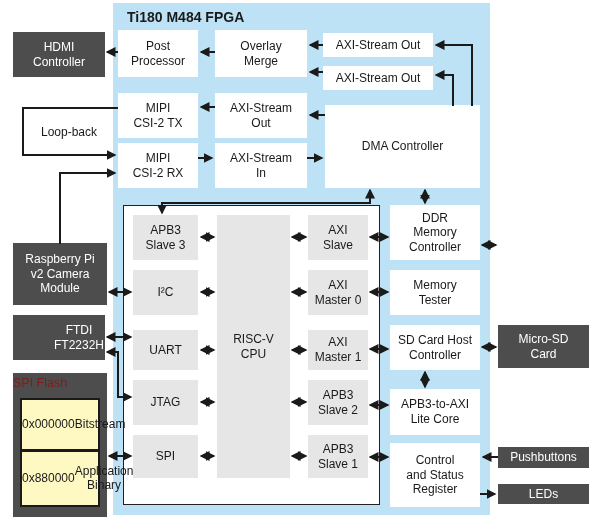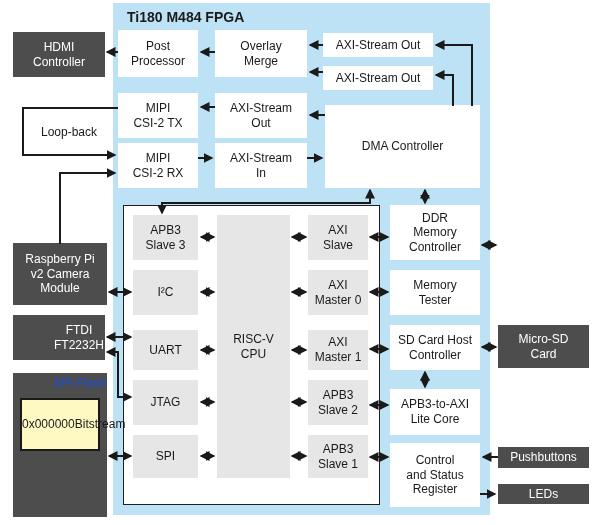--- a/index.html
+++ b/index.html
@@ -22,22 +22,22 @@
   }
   .soc-box{
     position:absolute;left:123px;top:205px;width:257px;height:300px;
     background:#ffffff;border:1px solid #231f20;box-sizing:border-box;
   }
   .soc-label{
     position:absolute;left:123px;top:485px;width:257px;text-align:center;
     font-size:13px;font-weight:bold;margin-top:44px;
   }
   .flash-label{
-    position:absolute;left:13px;top:376px;width:94px;text-align:right;
-    font-size:12.5px;color:#1d4ed8;
+    position:absolute;left:13px;top:376px;width:94px;text-align:left;
+    font-size:12.5px;color:#7f1d1d;
   }
   .flash-region{
     position:absolute;background:#fef9c3;border:2px solid #1a1a1a;box-sizing:border-box;
     display:flex;flex-direction:row;align-items:center;justify-content:space-evenly;
     font-size:12px;line-height:1.15;text-align:center;white-space:pre-line;color:#1a1a1a;
   }
   .loopback-label{
     position:absolute;left:25px;top:109px;width:88px;height:45px;
     display:flex;align-items:center;justify-content:center;font-size:12px;border-radius:8px;
   }
@@ -113,20 +113,25 @@
 Card</div>
   <div class="box dark" style="left:498px;top:447px;width:91px;height:21px;">Pushbuttons</div>
   <div class="box dark" style="left:498px;top:484px;width:91px;height:20px;">LEDs</div>
 
   <div class="box dark" style="left:13px;top:373px;width:94px;height:144px;"></div>
   <div class="flash-label">SPI Flash</div>
   <div class="flash-region" style="left:20px;top:398px;width:80px;height:53px;">
     <span>0x000000</span>
     <span>Bitstream</span>
   </div>
+  <div class="flash-region" style="left:20px;top:450px;width:80px;height:57px;">
+    <span>0x880000</span>
+    <span>Application
+Binary</span>
+  </div>
 
   <div class="loopback-label">Loop-back</div>
 
   <svg id="wires" viewBox="0 0 600 525" xmlns="http://www.w3.org/2000/svg">
     <defs>
       <marker id="ah" viewBox="0 0 10 10" refX="8.5" refY="5" markerWidth="10" markerHeight="10" markerUnits="userSpaceOnUse" orient="auto-start-reverse">
         <path d="M0 0 L10 5 L0 10 z" fill="#1a1a1a"></path>
       </marker>
     </defs>
 

